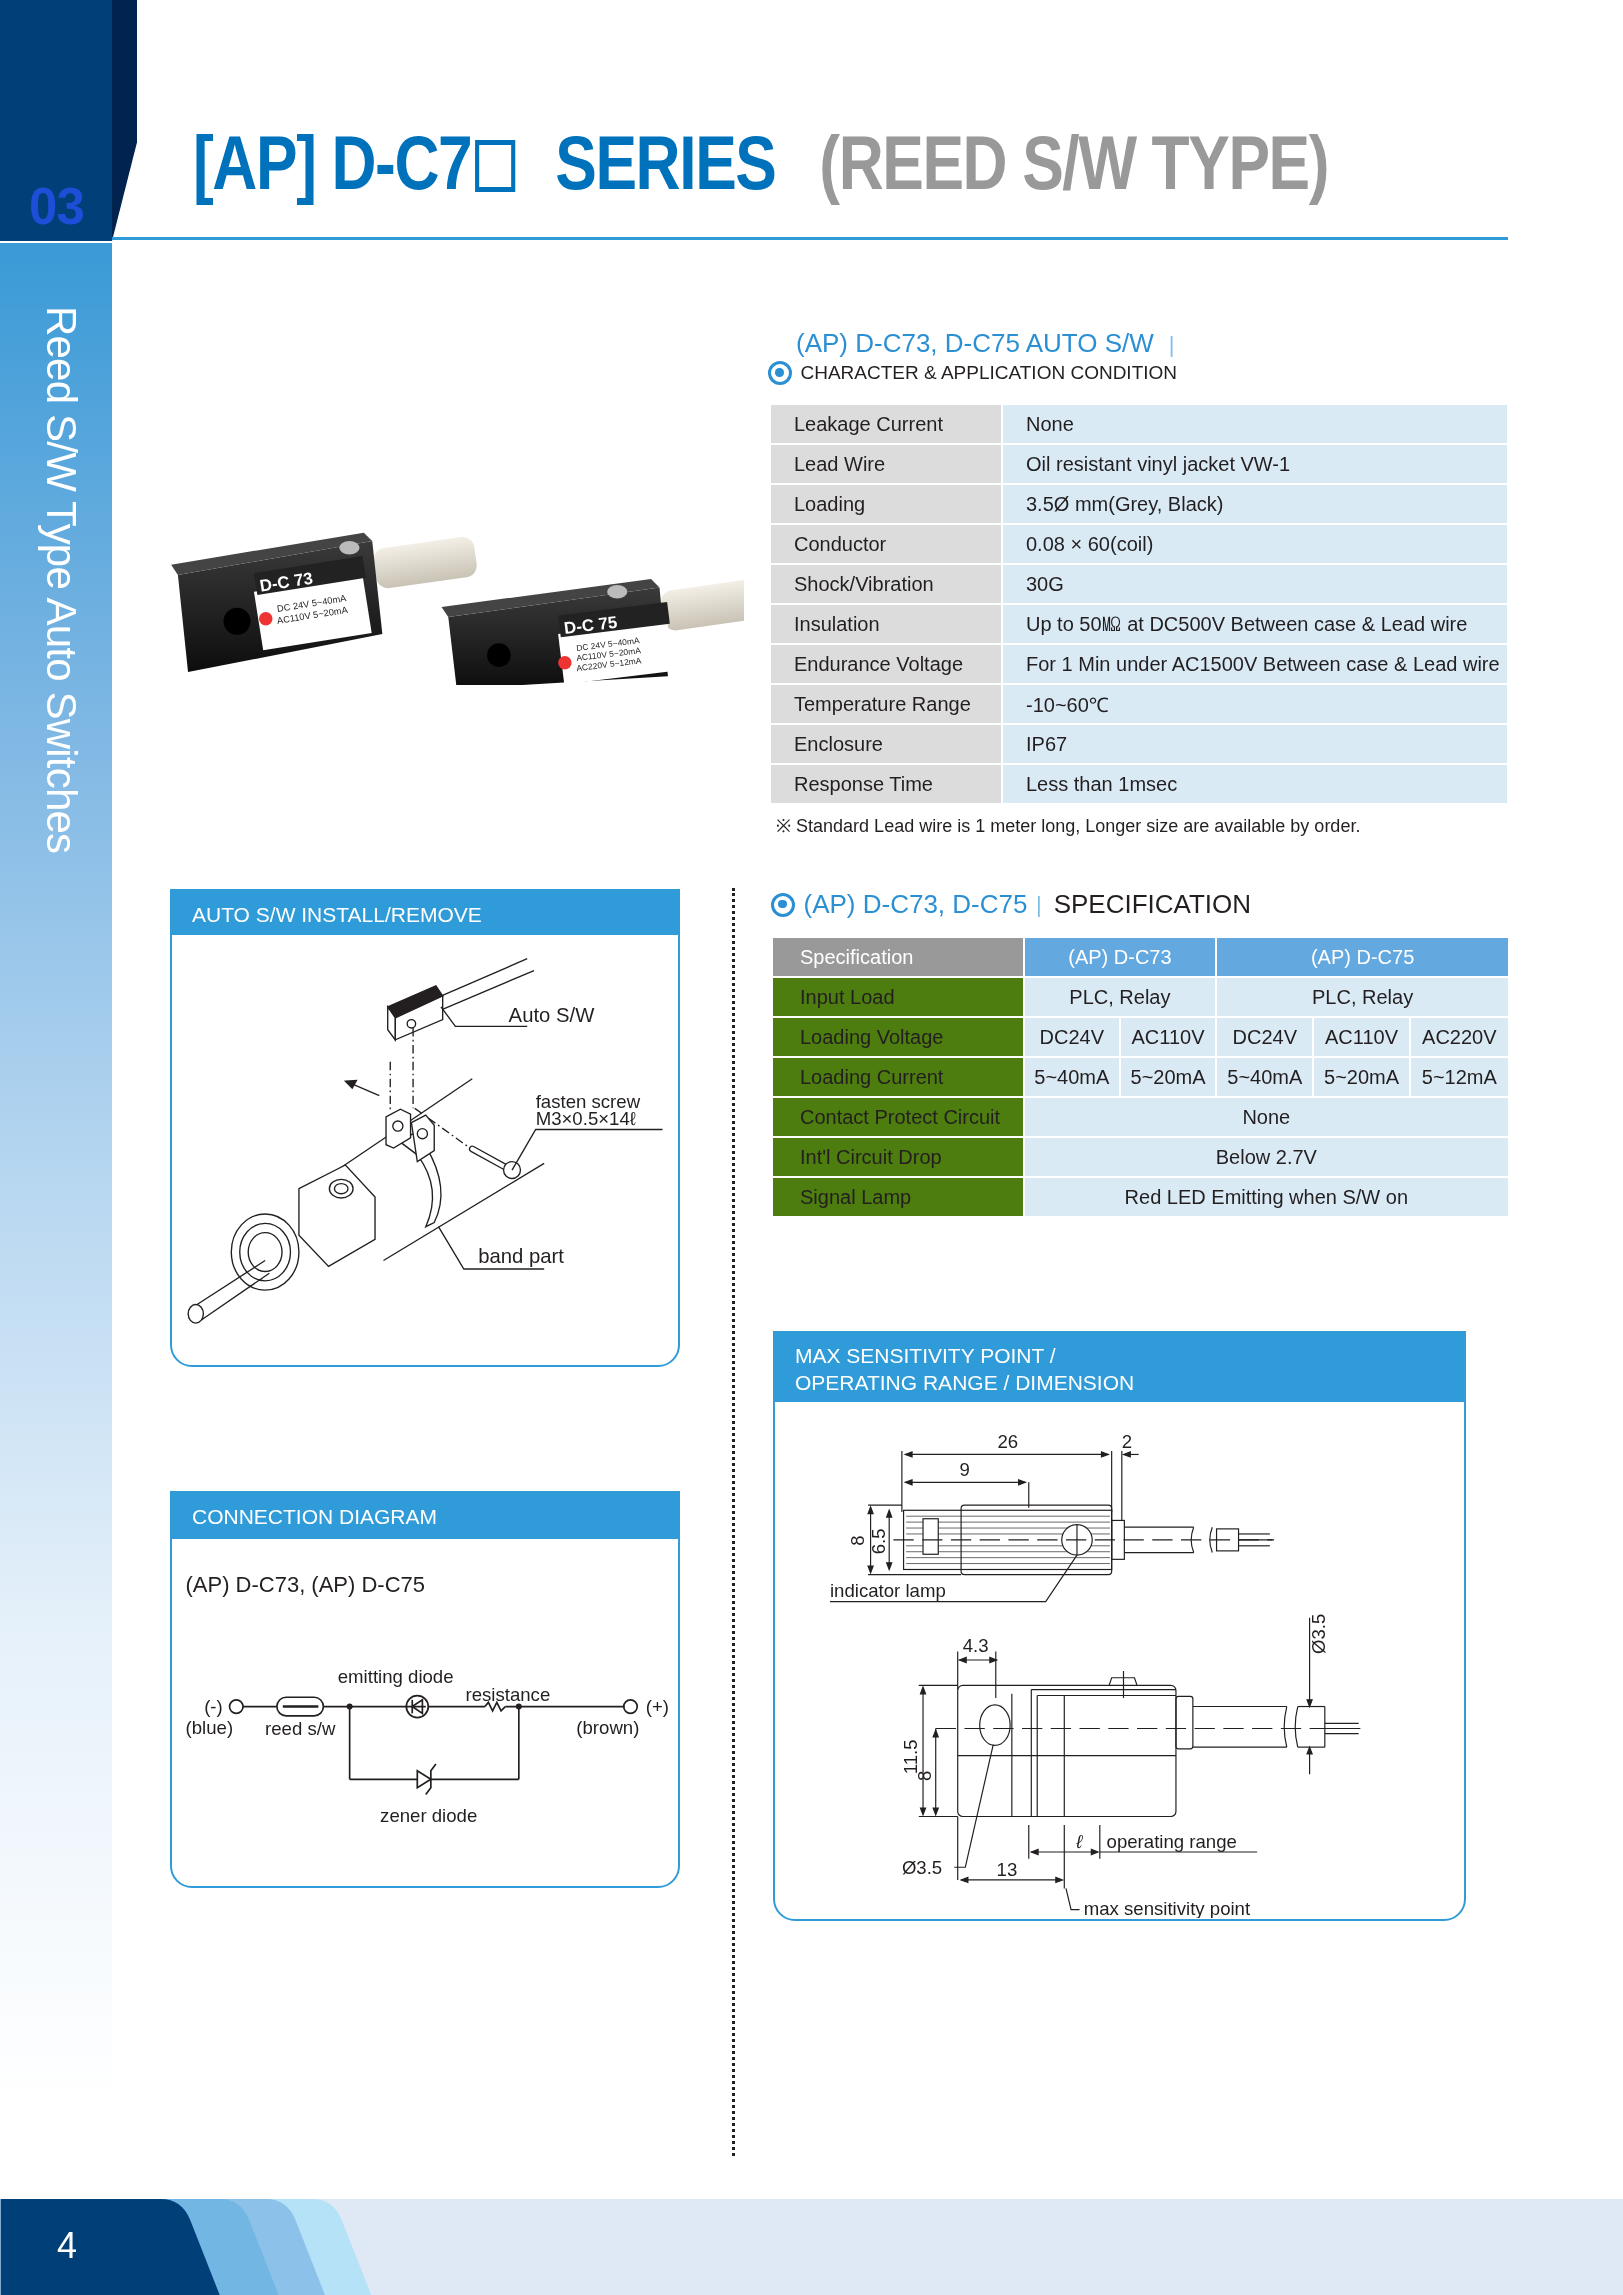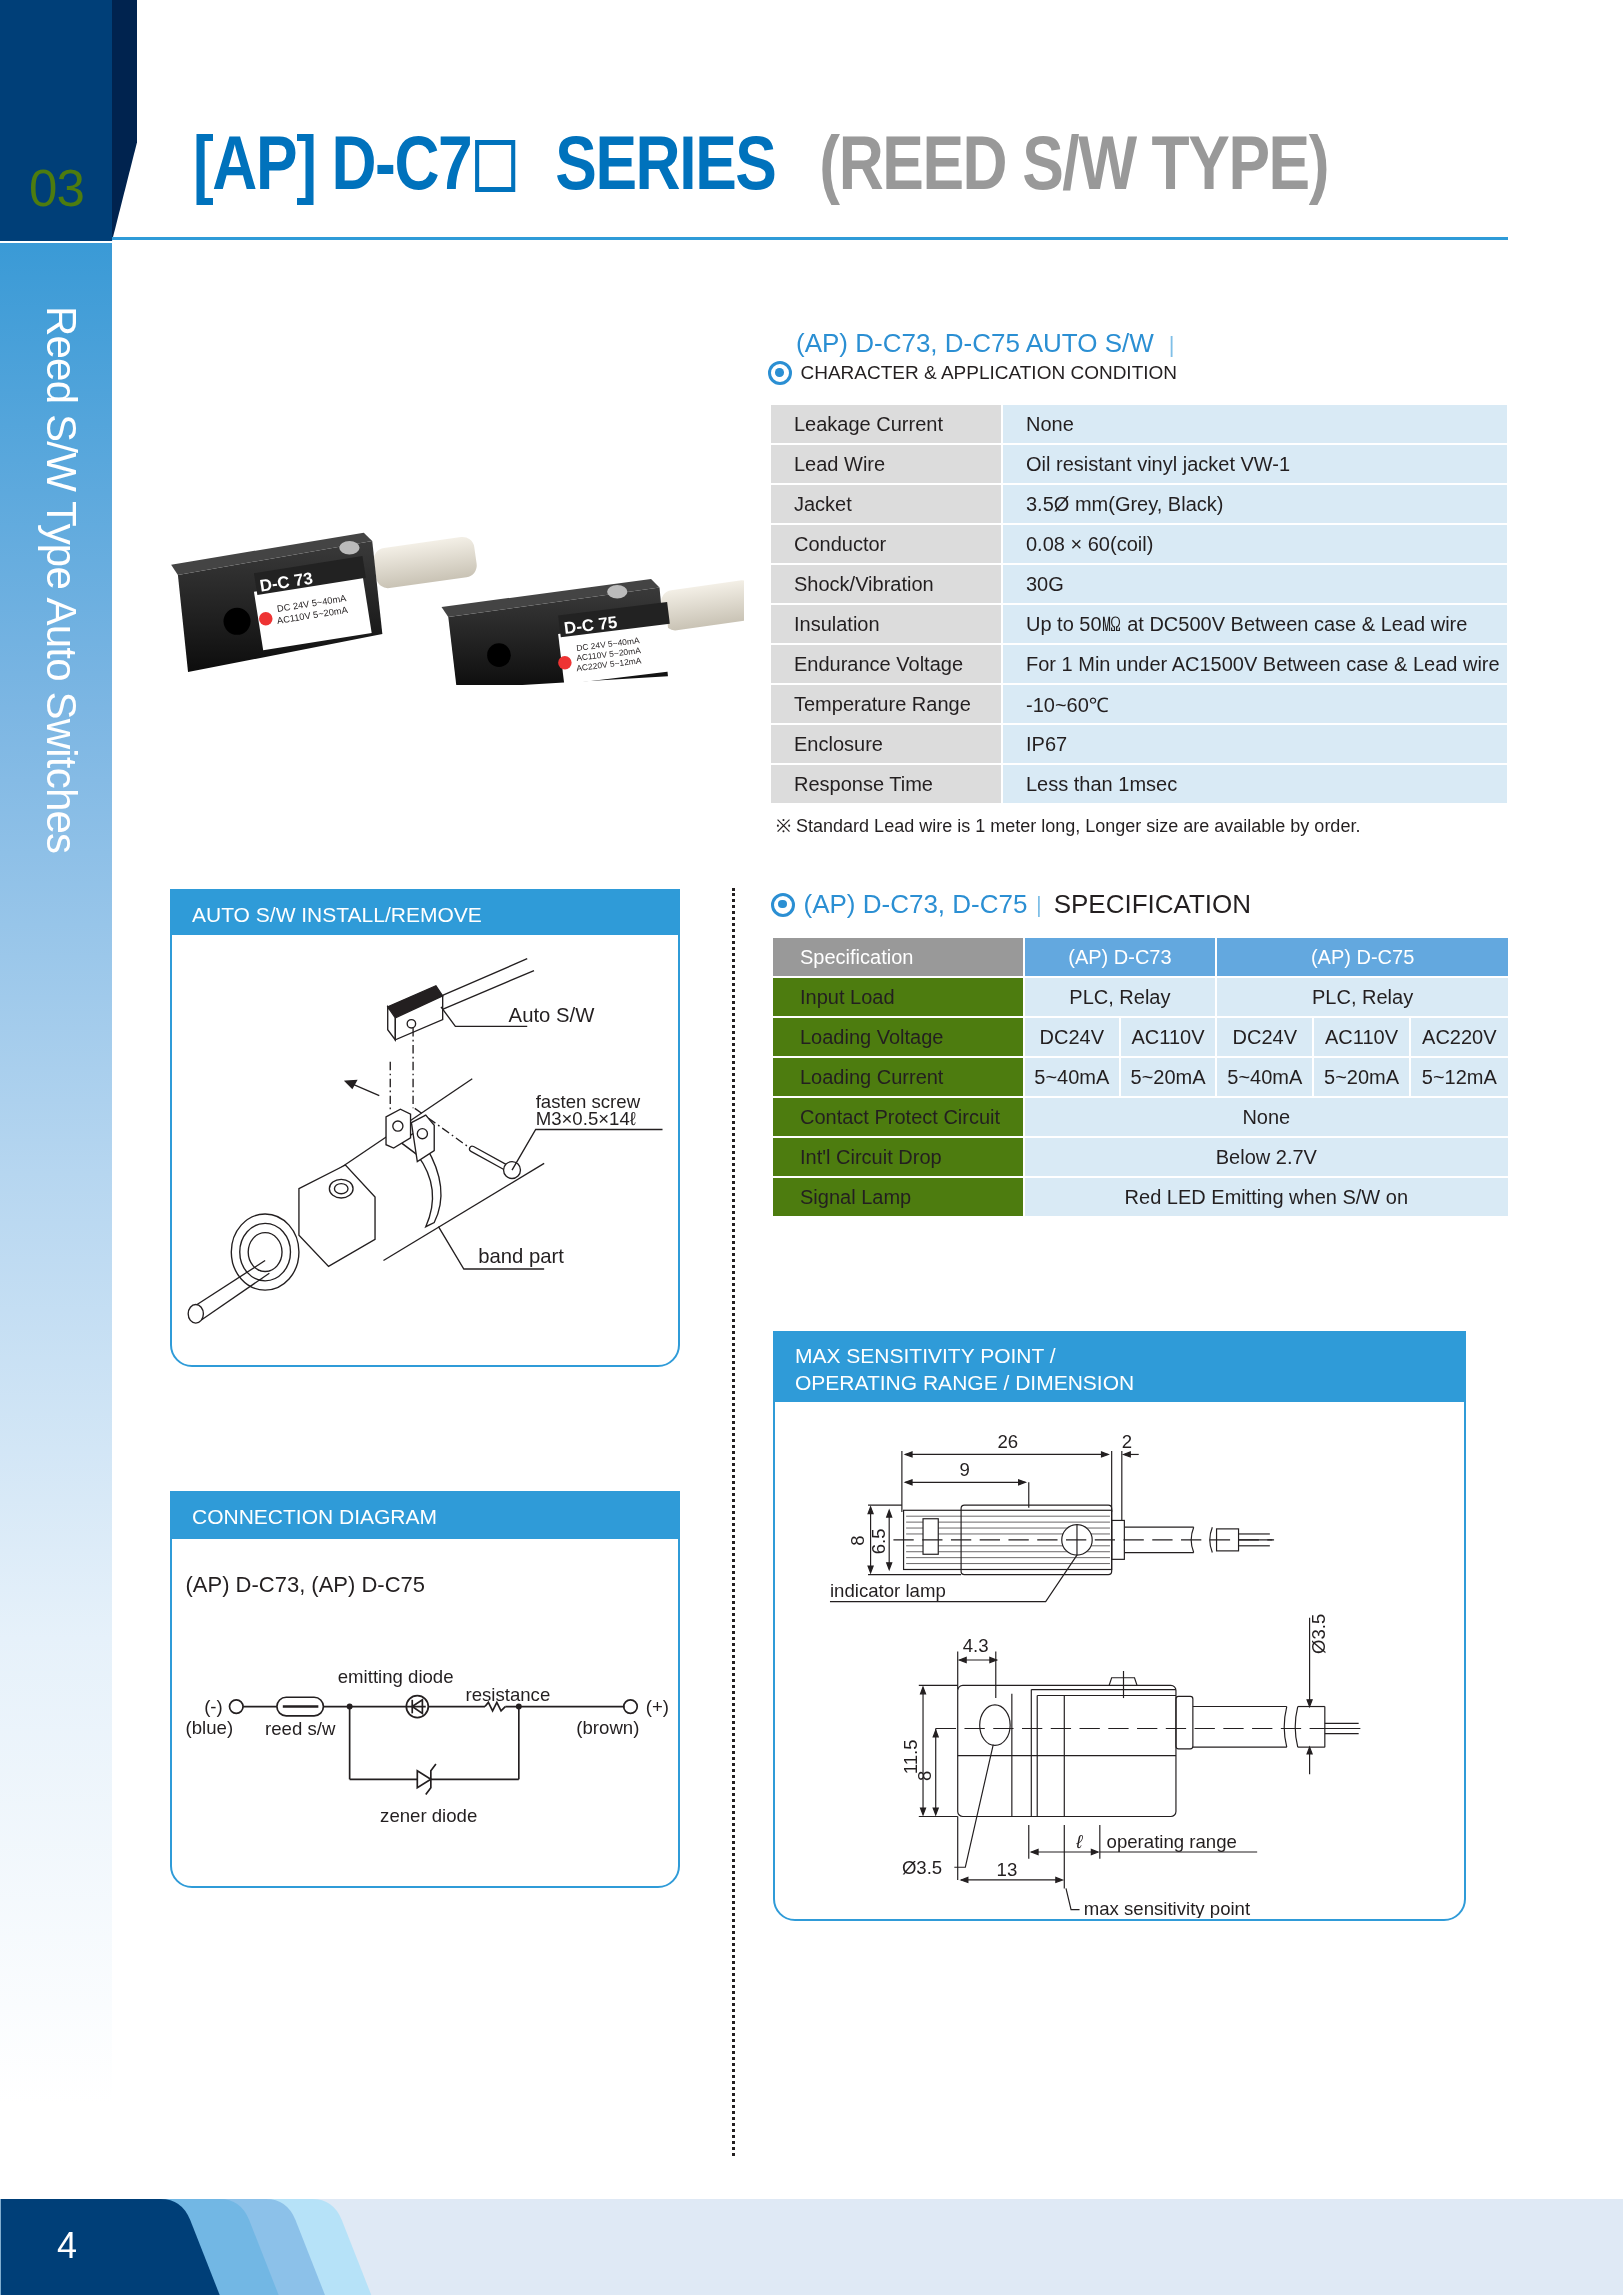--- a/index.html
+++ b/index.html
@@ -3,21 +3,21 @@
 <meta charset="utf-8">
 <style>
   * { box-sizing: border-box; margin: 0; padding: 0; }
   html, body { width: 1623px; height: 2295px; background: #ffffff; overflow: hidden; }
   body { position: relative; font-family: "Liberation Sans", sans-serif; color: #231f20; }
 
   
   .hdr-navy { position: absolute; left: 0; top: 0; width: 112px; height: 241px; background: #003f78; }
   .hdr-dark { position: absolute; left: 112px; top: 0; width: 25px; height: 241px; background: #00234f;
               clip-path: polygon(0 0, 100% 0, 100% 59%, 0 100%); }
-  .chapter-num { position: absolute; left: 29px; top: 159px; color: #4d7c0f; font-size: 51px; font-weight: normal; letter-spacing: -0.8px; }
+  .chapter-num { position: absolute; left: 29px; top: 177px; color: #1d4ed8; font-size: 51px; font-weight: bold; letter-spacing: -0.8px; }
   .title-line { position: absolute; left: 112px; top: 237px; width: 1396px; height: 3.4px; background: #2f9bd8; }
   .title { position: absolute; left: 193px; top: 125px; font-size: 76px; font-weight: bold; color: #0072bc; white-space: nowrap;
            transform: scaleX(0.82); transform-origin: left top; letter-spacing: -1.7px; line-height: 1; }
   .title .box { display: inline-block; width: 49px; height: 52px; border: 5px solid #0072bc; vertical-align: -3.4px; margin-left: 5px; }
   .title .sub { color: #999999; font-weight: bold; margin-left: 34px; }
 
   
   .sidebar { position: absolute; left: 0; top: 243px; width: 112px; height: 1860px;
              background: linear-gradient(to bottom, #3a9ad6 0%, #7cb6e3 25%, #b6d6f0 50%, #e6f1fa 75%, #ffffff 100%); }
   .sidebar-text { position: absolute; left: 37px; top: 306px; color: #fff; font-size: 42px; white-space: nowrap;
@@ -140,21 +140,21 @@
   <tbody>
     <tr>
         <td class="lbl">Leakage Current</td>
         <td class="val">None</td>
       </tr>
     <tr>
         <td class="lbl">Lead Wire</td>
         <td class="val">Oil resistant vinyl jacket VW-1</td>
       </tr>
     <tr>
-        <td class="lbl">Jacket</td>
+        <td class="lbl">Loading</td>
         <td class="val">3.5Ø mm(Grey, Black)</td>
       </tr>
     <tr>
         <td class="lbl">Conductor</td>
         <td class="val">0.08 × 60(coil)</td>
       </tr>
     <tr>
         <td class="lbl">Shock/Vibration</td>
         <td class="val">30G</td>
       </tr>

